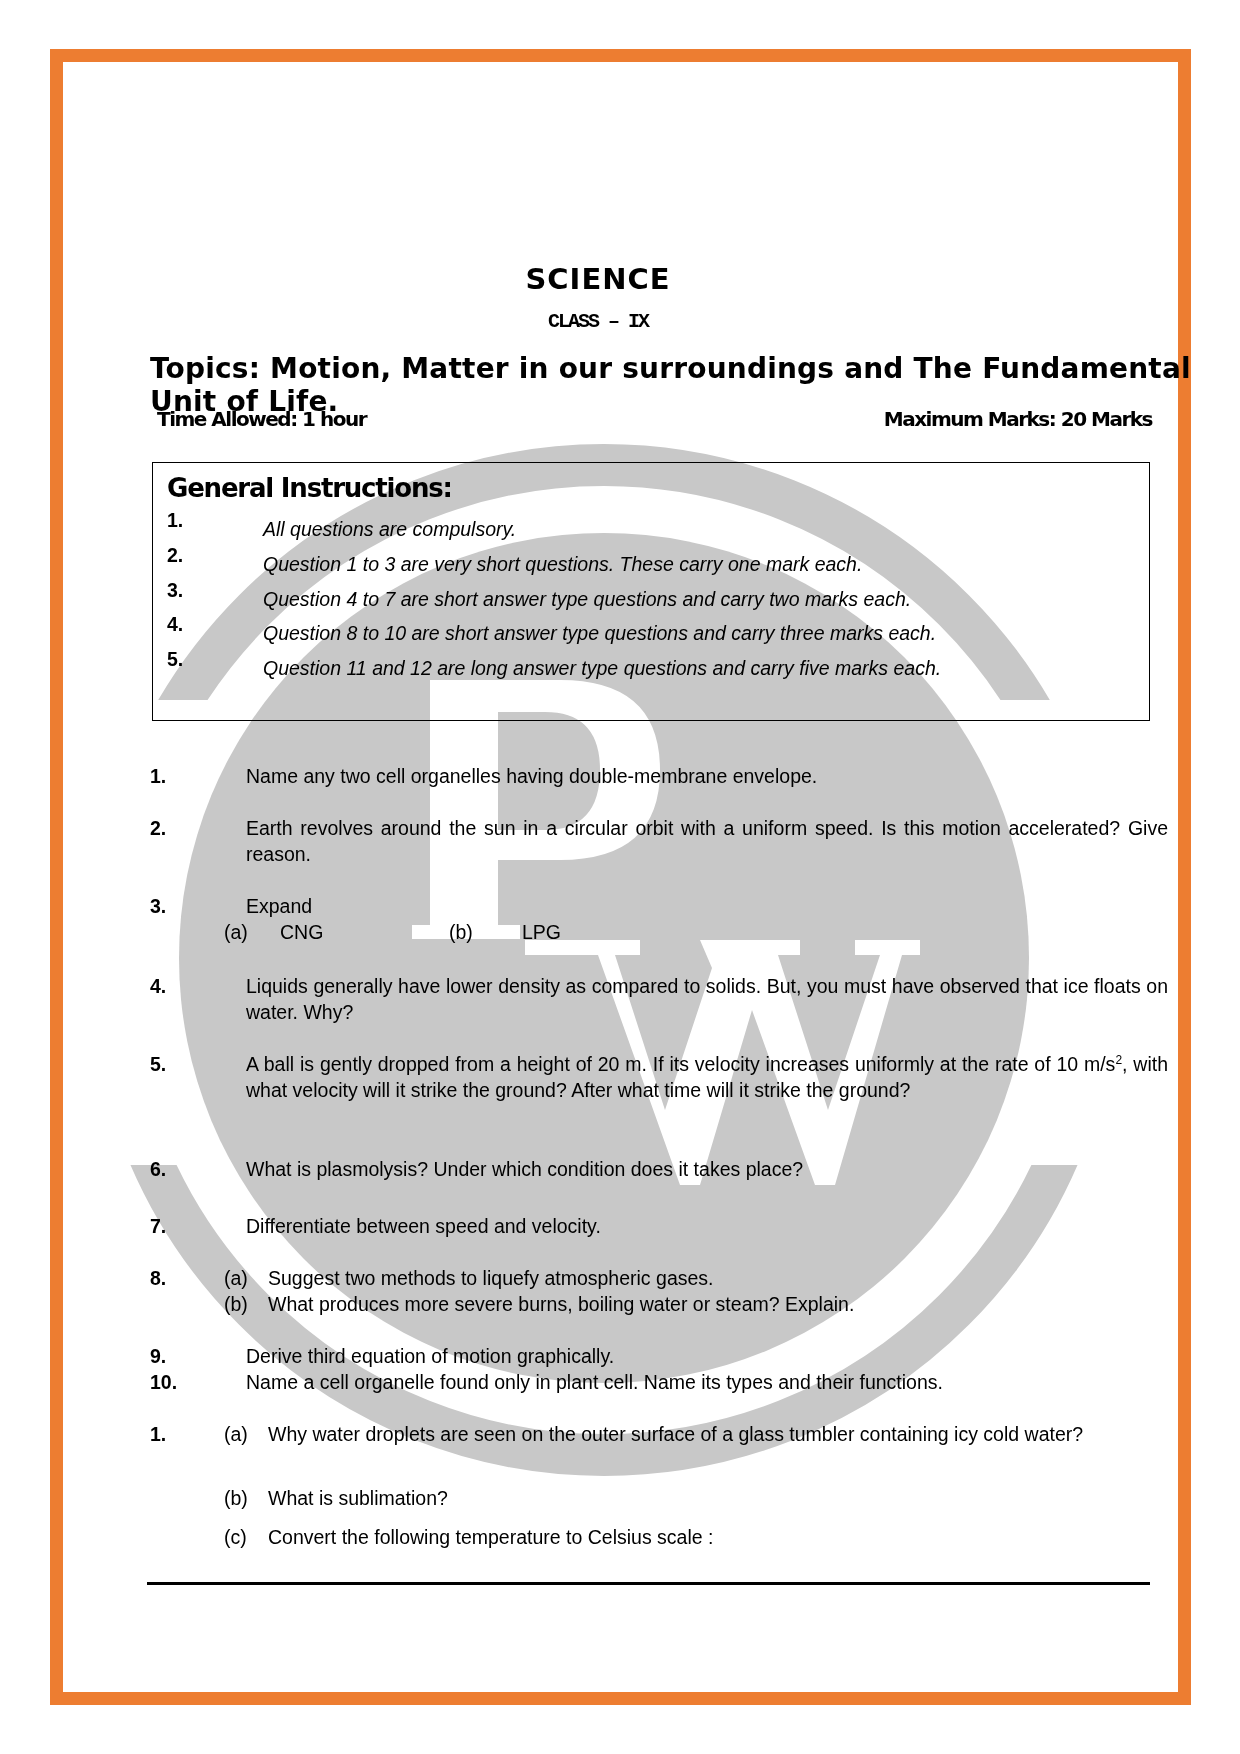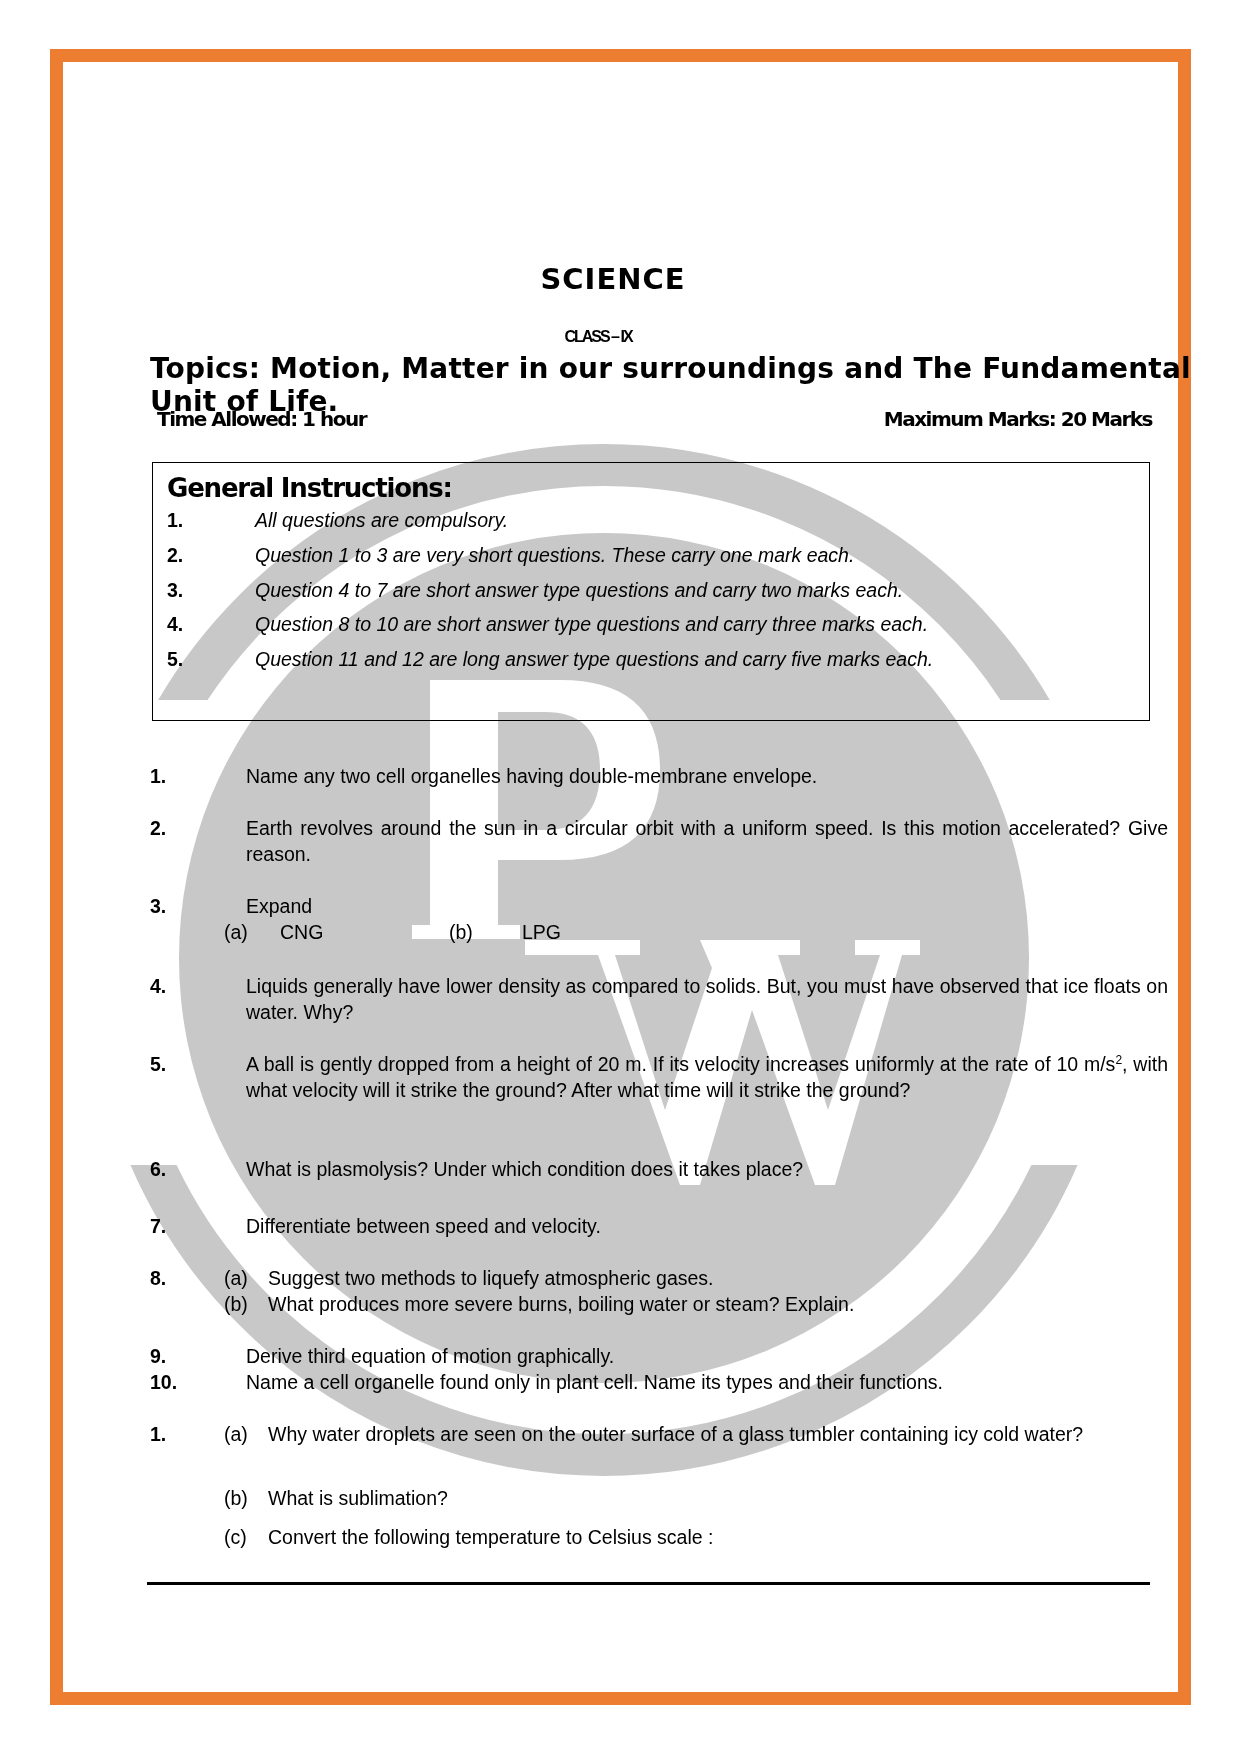--- a/index.html
+++ b/index.html
@@ -2,35 +2,35 @@
 <html><head>
 <meta charset="utf-8">
 <style>
   html, body { margin:0; padding:0; }
   body { width:1240px; height:1754px; background:#ffffff; position:relative; overflow:hidden;
          font-family:"Liberation Sans", sans-serif; color:#000; }
   .page-frame { position:absolute; left:50px; top:49px; width:1115px; height:1630px;
                 border:13px solid #ED7D31; box-sizing:content-box; }
   .watermark { position:absolute; left:0; top:0; width:1240px; height:1754px; pointer-events:none; }
   .title { position:absolute; left:0; width:1196px; text-align:center; font-weight:bold; }
-  .science { top:262px; font-size:29px; letter-spacing:1px; font-family:"DejaVu Sans", sans-serif;margin-left:15px; }
-  .class { top:328px; font-size:16px; letter-spacing:-2px; font-family:Liberation Sans, sans-serif; }
+  .science { top:262px; font-size:29px; letter-spacing:1px; font-family:"DejaVu Sans", sans-serif; }
+  .class { top:310px; font-size:20px; letter-spacing:-2px; font-family:Liberation Mono, monospace; }
   .topics { position:absolute; left:150px; top:352px; font-size:28px; font-weight:bold;
             font-family:"DejaVu Sans", sans-serif; letter-spacing:0.2px; }
   .time, .marks { position:absolute; top:407px; font-size:20px; font-weight:bold; letter-spacing:-1.5px;
                   font-family:"DejaVu Sans", sans-serif; }
   .time { left:157px; }
   .marks { right:88px; }
   .instr-box { position:absolute; left:152px; top:462px; width:998px; height:259px;
                border:1.5px solid #000; box-sizing:border-box; }
   .instr-title { position:absolute; left:14px; top:10px; font-size:26px; font-weight:bold; letter-spacing:-1.2px;
                  font-family:"DejaVu Sans", sans-serif; }
   .instr-row { position:absolute; left:14px; font-size:19.5px; }
   .instr-num { position:absolute; left:0; font-weight:bold; }
-  .instr-text { position:absolute; left:88px; font-style:italic; white-space:nowrap; }
+  .instr-text { position:absolute; left:96px; font-style:italic; white-space:nowrap;margin-top:9px; }
   .q { position:absolute; left:150px; width:996px; font-size:19.5px; line-height:26px; }
   .q-num { position:absolute; left:0; top:0; font-weight:bold; }
   .q-text { position:absolute; left:74px; width:922px; text-align:justify;margin-left:22px; }
   .sub { position:absolute; left:74px; width:922px; }
   .sub-label { position:absolute; left:0; }
   .sub-text { position:absolute; left:44px; width:866px; text-align:justify; }
   .footer-line { position:absolute; left:147px; top:1582px; width:1003px; height:3px; background:#000; }
   sup { font-size:12px; line-height:0; }
 </style>
 </head>

